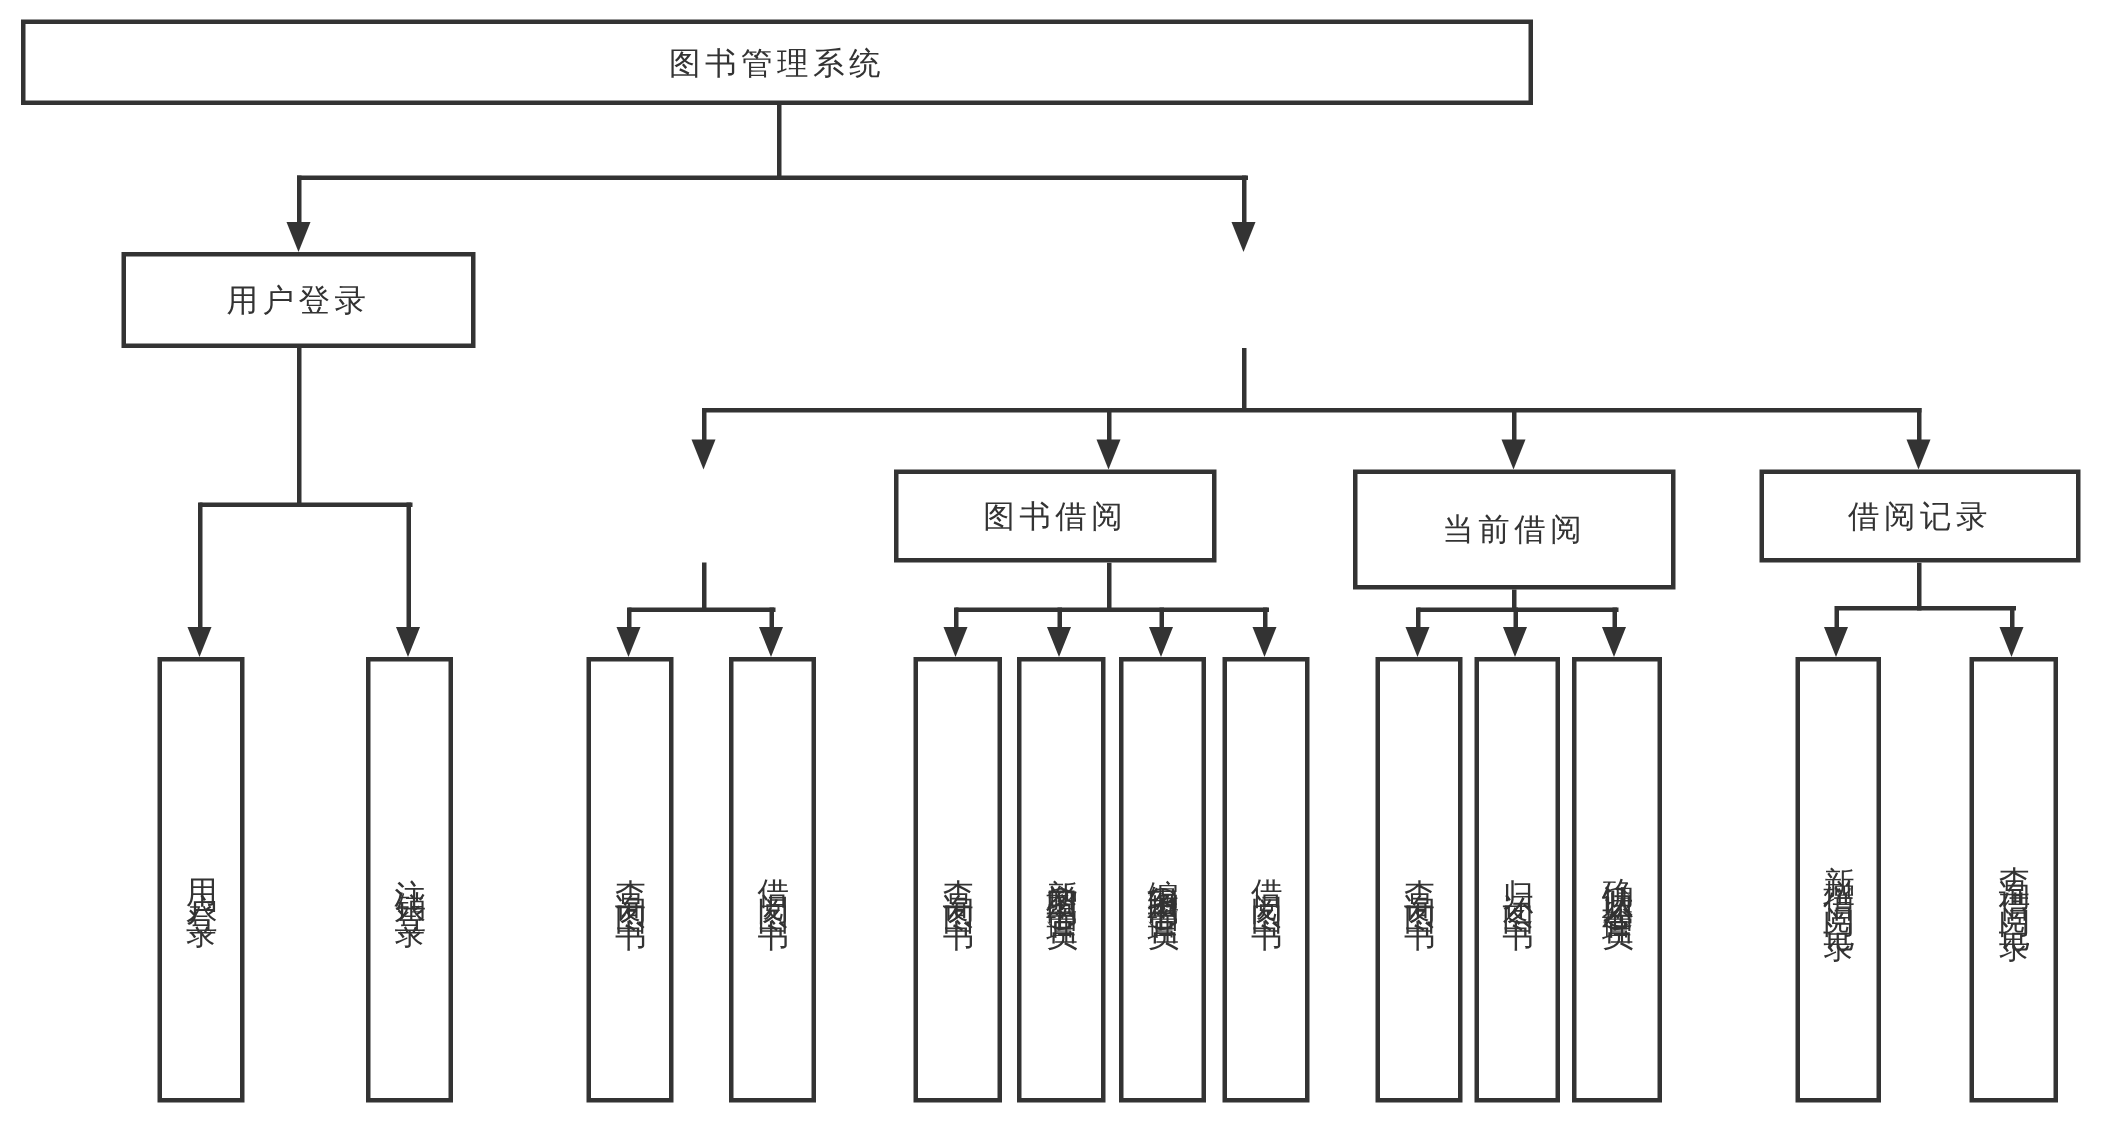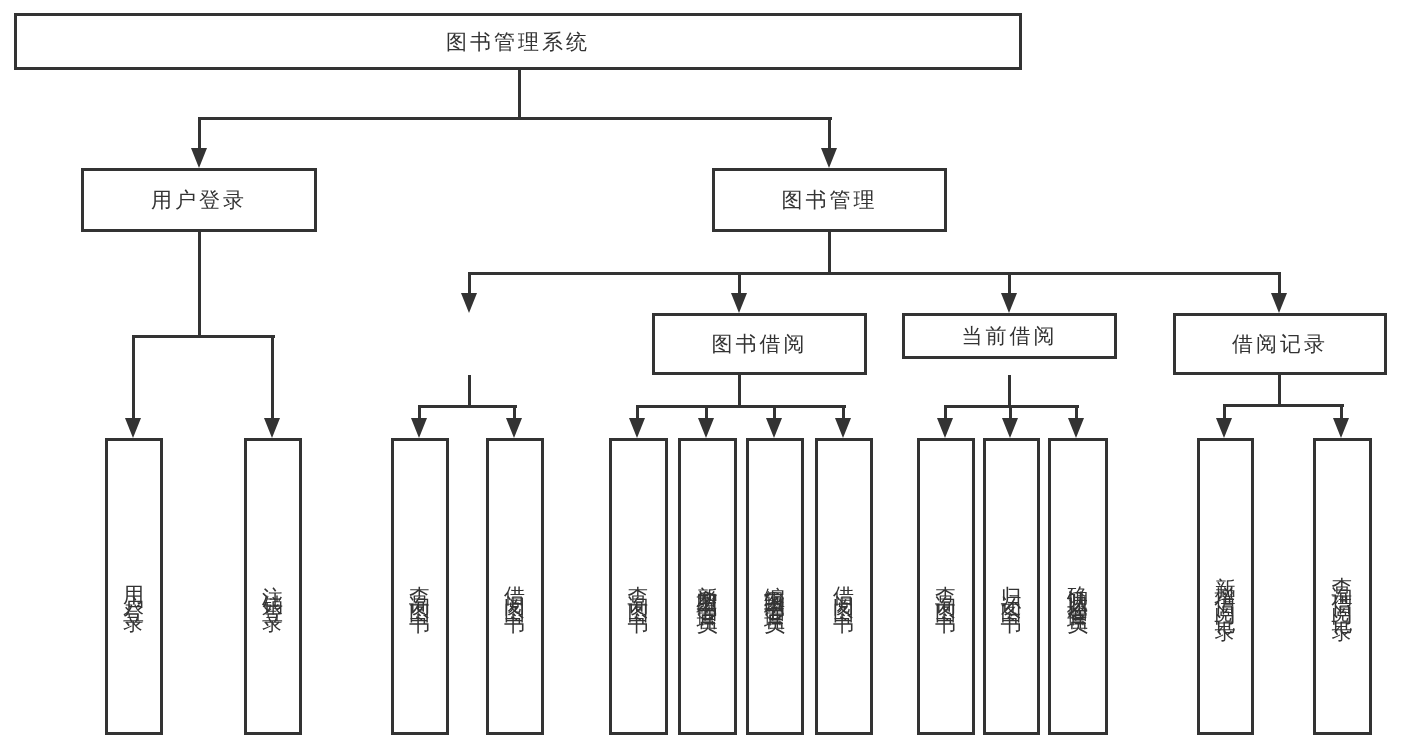--- a/index.html
+++ b/index.html
@@ -28,22 +28,22 @@
     position:absolute;width:0;height:0;z-index:1;
     border-left:8px solid transparent;border-right:8px solid transparent;
     border-top:20px solid #333333;
   }
 
   
   [data-name="node-root"]{left:14px;top:13px;width:1008px;height:57px;}
   [data-name="node-user-login"]{left:81px;top:168px;width:236px;height:64px;}
   [data-name="node-book-management"]{left:712px;top:168px;width:235px;height:64px;}
   [data-name="node-new-book-recommend"]{left:360px;top:313px;width:220px;height:62px;}
-  [data-name="node-book-borrow"]{left:652px;top:313px;width:215px;height:62px;}
-  [data-name="node-current-borrow"]{left:902px;top:313px;width:215px;height:46px;}
+  [data-name="node-book-borrow"]{left:596px;top:313px;width:215px;height:62px;}
+  [data-name="node-current-borrow"]{left:902px;top:313px;width:215px;height:80px;}
   [data-name="node-borrow-records"]{left:1173px;top:313px;width:214px;height:62px;}
 
   .leaf{top:438px;height:297px;}
   [data-name="leaf-user-login"]{left:105px;width:58px;}
   [data-name="leaf-logout-login"]{left:244px;width:58px;}
   [data-name="leaf-query-book-a"]{left:391px;width:58px;}
   [data-name="leaf-borrow-book-a"]{left:486px;width:58px;}
   [data-name="leaf-query-book-b"]{left:609px;width:59px;}
   [data-name="leaf-add-book-admin"]{left:678px;width:59px;}
   [data-name="leaf-edit-book-admin"]{left:746px;width:58px;}
@@ -60,21 +60,20 @@
   }
 </style>
 </head>
 <body>
 
 <div id="diagram" data-name="hierarchy-diagram">
 
   <div class="box hbox" data-name="node-root">图书管理系统</div>
 
   <div class="box hbox" data-name="node-user-login">用户登录</div>
-  <div class="box hbox" data-name="node-book-management">图书管理</div>
 
   <div class="box hbox" data-name="node-book-borrow">图书借阅</div>
   <div class="box hbox" data-name="node-current-borrow">当前借阅</div>
   <div class="box hbox" data-name="node-borrow-records">借阅记录</div>
 
   <div class="box vbox leaf" data-name="leaf-user-login">用户登录</div>
   <div class="box vbox leaf" data-name="leaf-logout-login">注销登录</div>
 
   <div class="box vbox leaf" data-name="leaf-query-book-a">查询图书</div>
   <div class="box vbox leaf" data-name="leaf-borrow-book-a">借阅图书</div>

